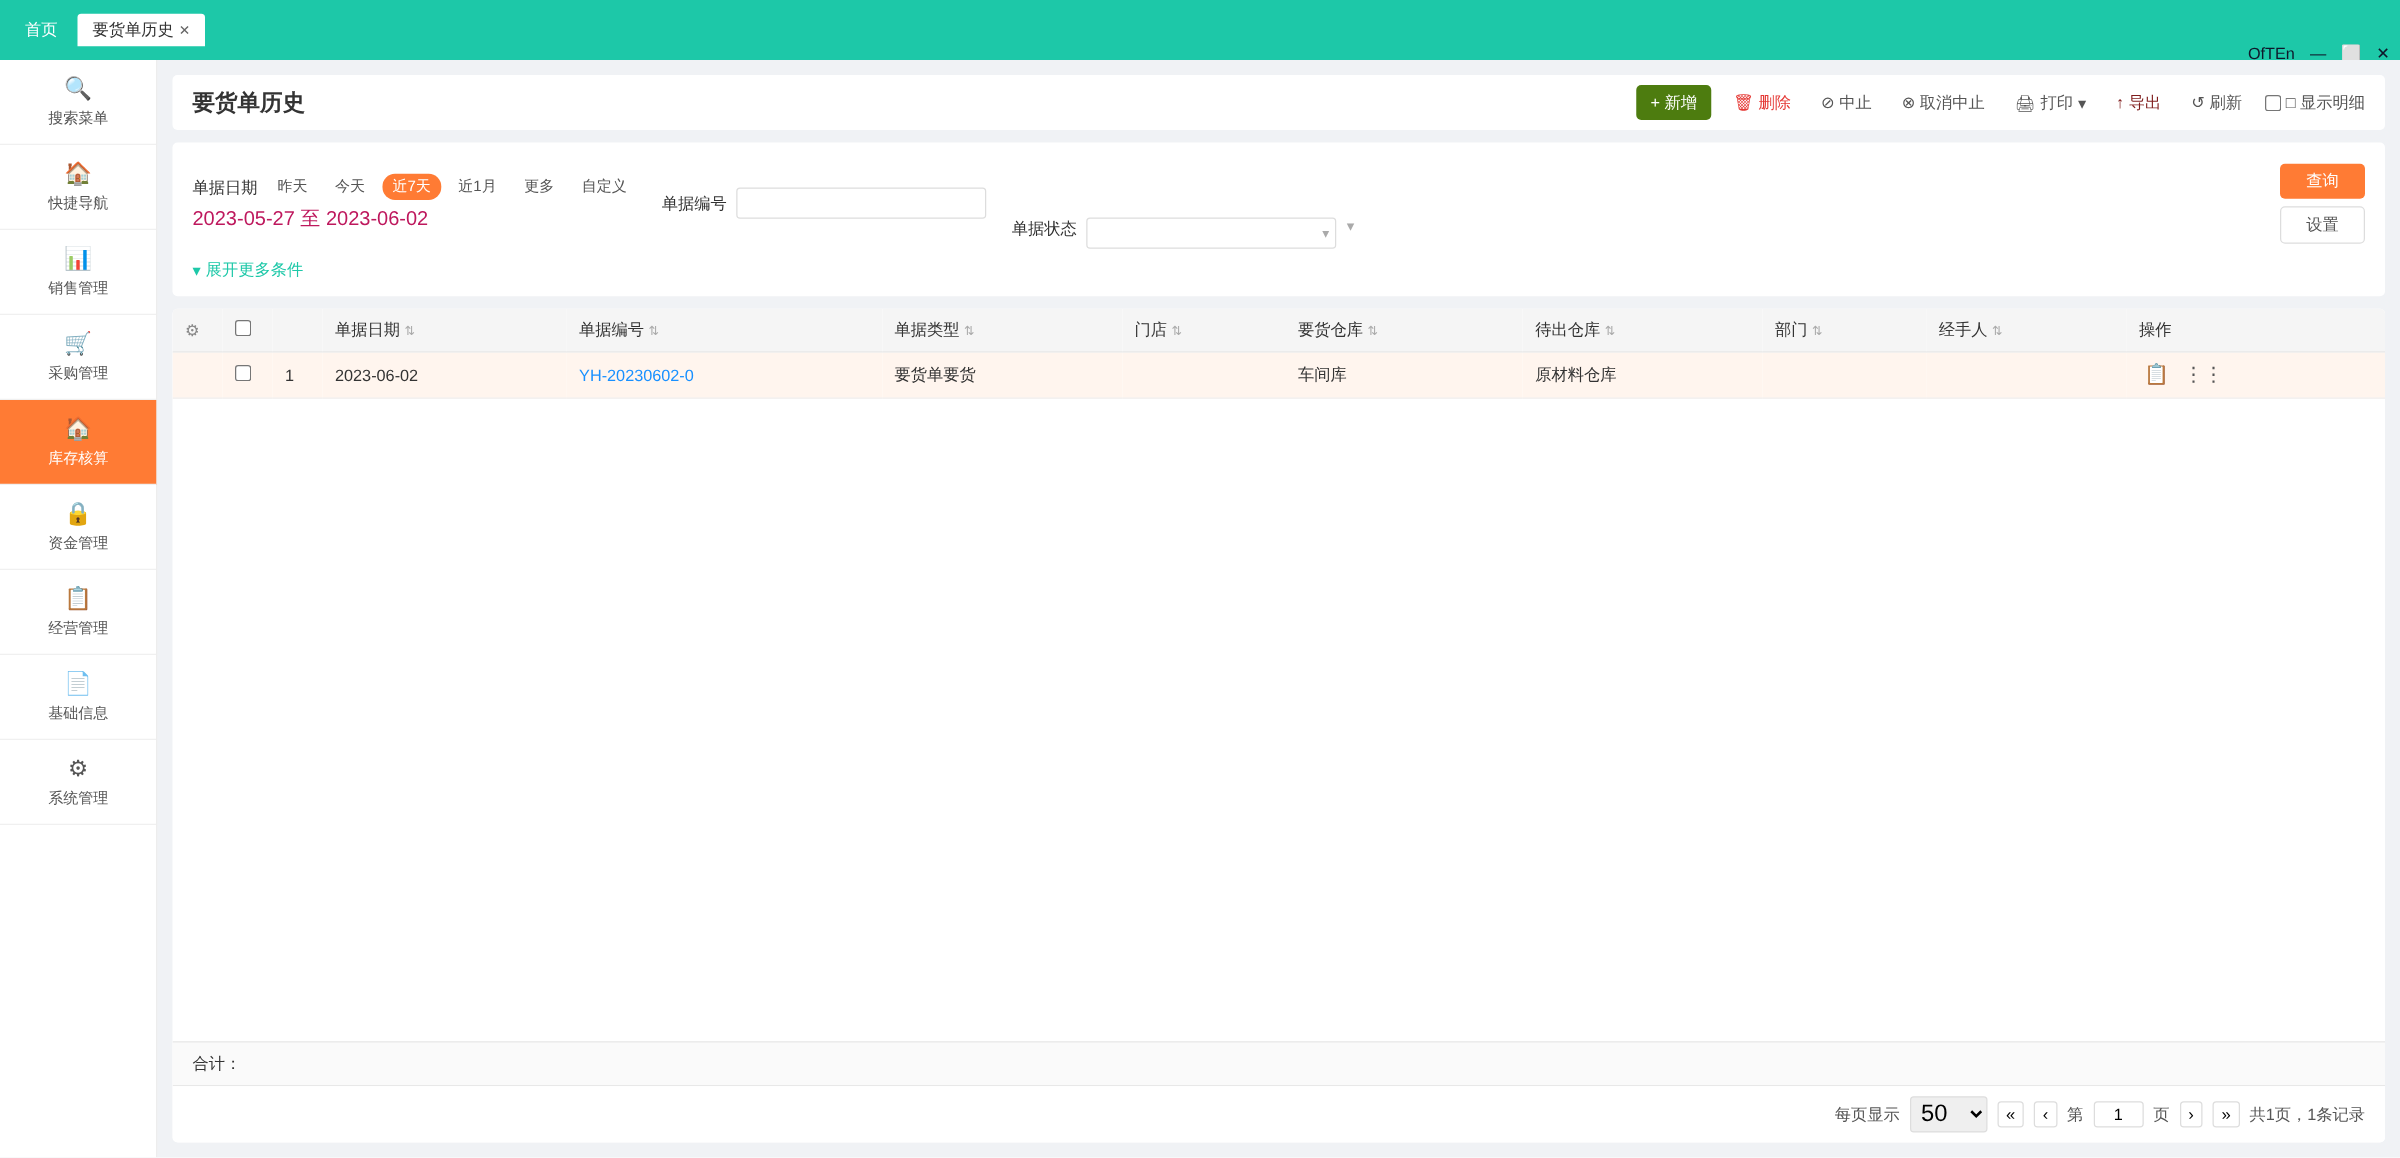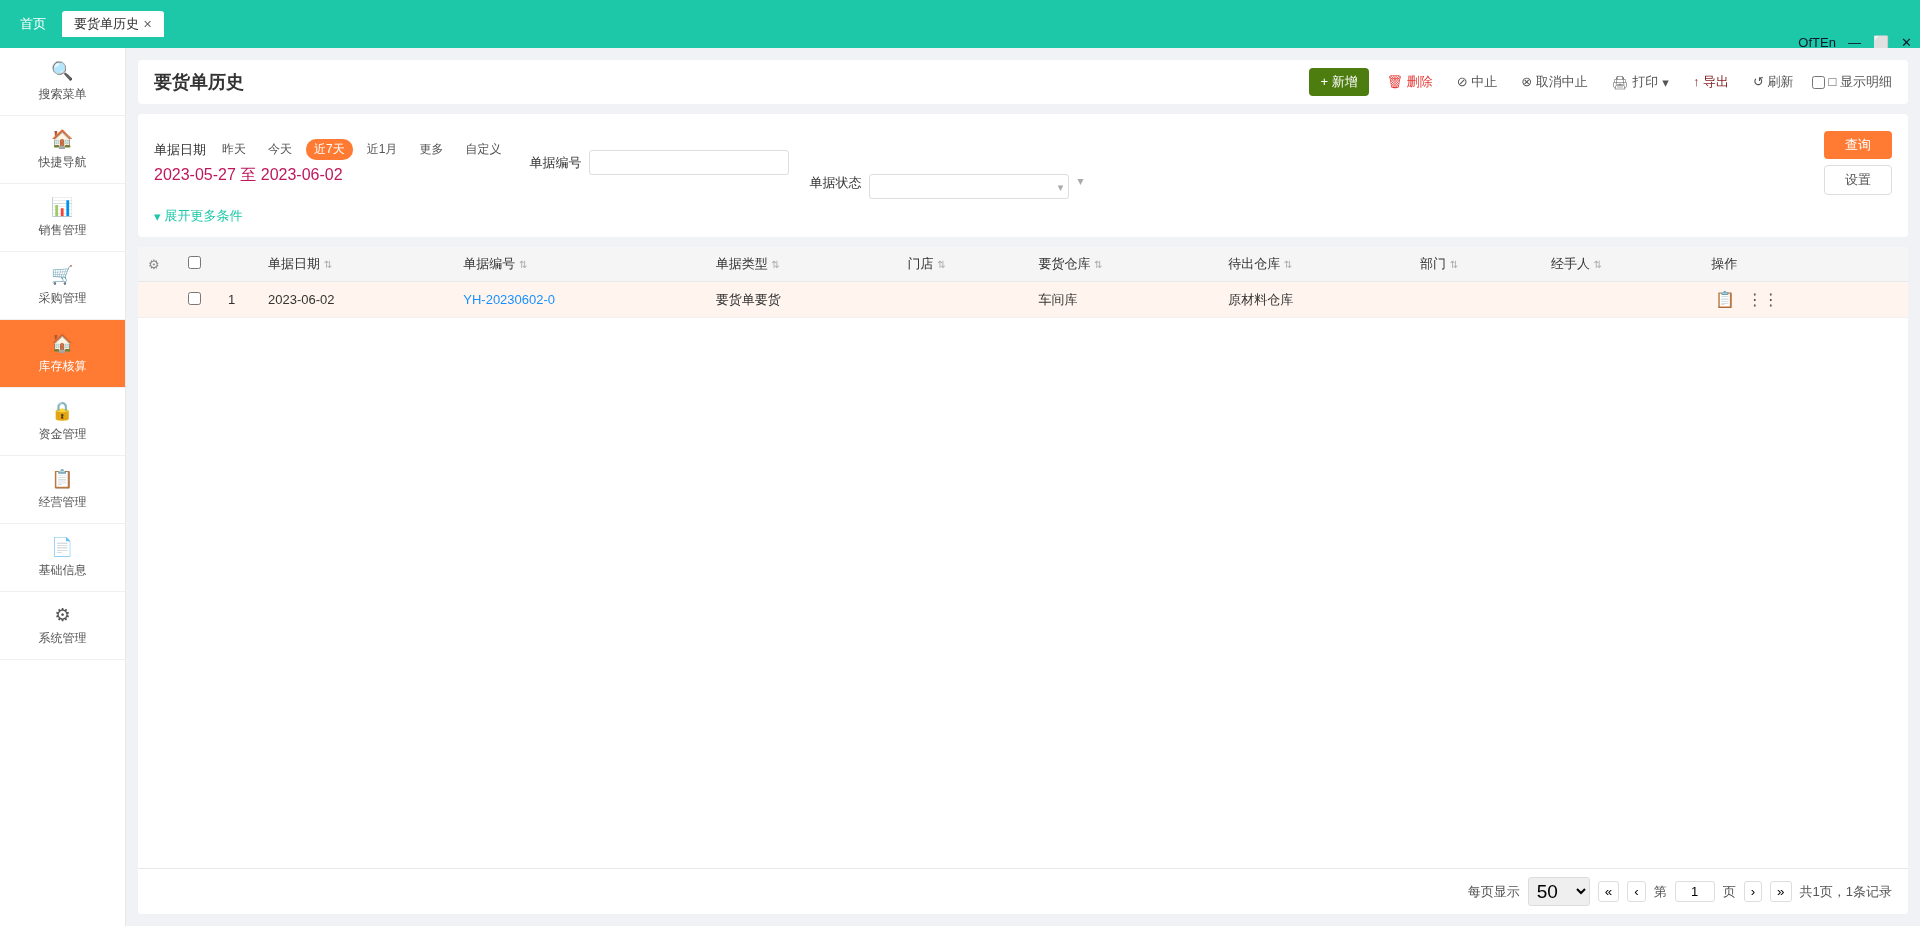--- a/index.html
+++ b/index.html
@@ -562,20 +562,23 @@
             <td>
               <span class="row-action-btn">📋</span>
               <span class="row-action-btn">⋮⋮</span>
             </td>
           </tr>
         </tbody>
       </table>
 
       <div style="flex:1;"></div>
 
+      <div class="table-footer">
+        <span>合计：</span>
+      </div>
 
       <div class="pagination-bar">
         <span>每页显示</span>
         <select class="pagination-select">
           <option>10</option>
           <option>20</option>
           <option selected="">50</option>
           <option>100</option>
         </select>
         <button class="page-btn">«</button>

